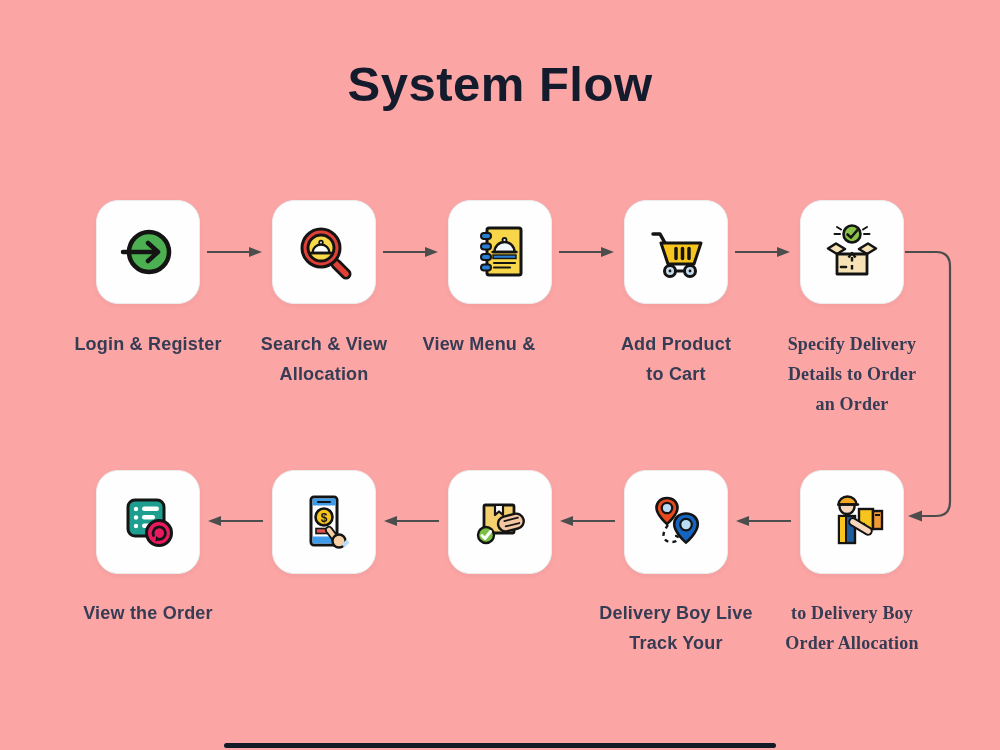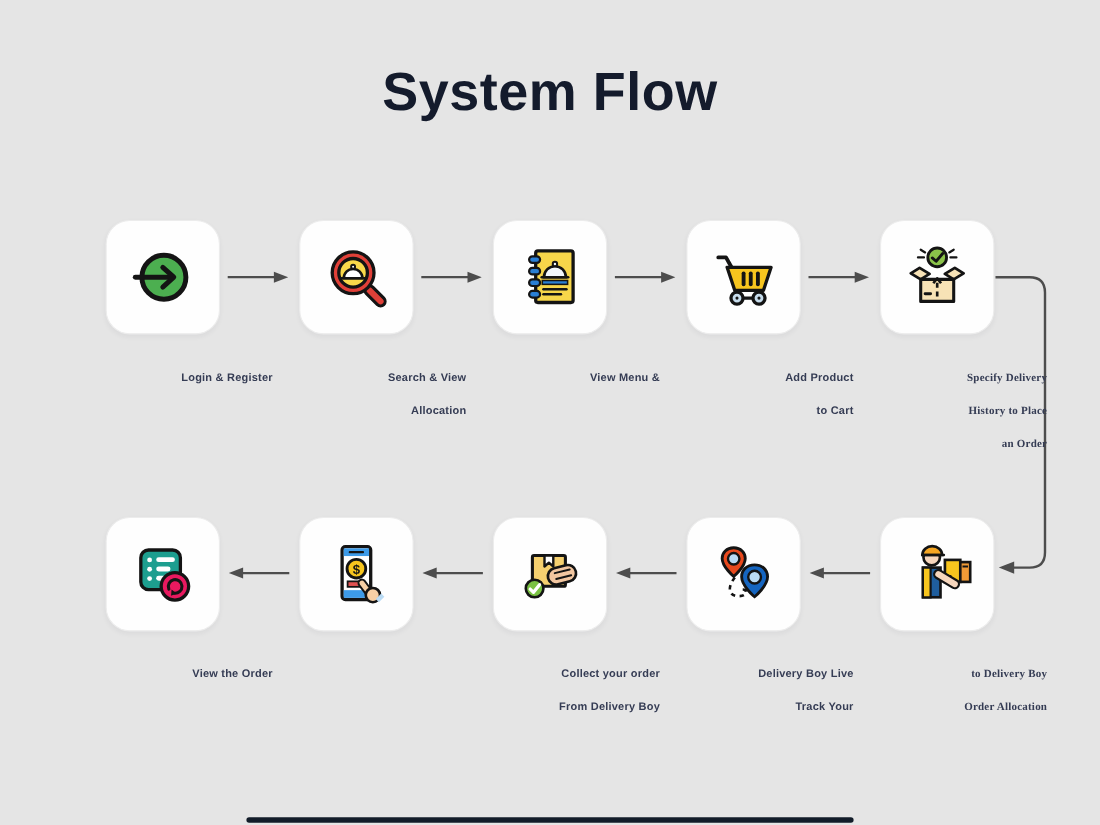--- a/index.html
+++ b/index.html
@@ -3,54 +3,54 @@
 <meta charset="utf-8">
 <style>
   * { margin: 0; padding: 0; box-sizing: border-box; }
   html, body { width: 1000px; height: 750px; }
   body {
     font-family: "Liberation Sans", "DejaVu Sans", sans-serif;
     background: #ffffff;
     position: relative;
     overflow: hidden;
   }
-  .page { position: absolute; inset: 0; background: #e5e5e5; }
+  .page { position: absolute; inset: 0; background: #fca5a5; }
   .title {
     position: absolute; top: 56px; left: 0; width: 1000px;
     text-align: center;
     font-size: 49px; font-weight: 800; letter-spacing: 0.5px;
     color: #141b2c;
   }
   .card {
     position: absolute; width: 104px; height: 104px;
     background: #fefefe;
     border: 1px solid #ececec;
     border-radius: 22px;
     box-shadow: 0 2px 5px rgba(40,40,60,0.05);
     display: flex; align-items: center; justify-content: center;
   }
   .card svg { width: 66px; height: 66px; display: block; }
   .label {
     position: absolute; width: 200px;
-    text-align: right;
-    font-size: 10px; font-weight: 700; letter-spacing: 0.2px;
+    text-align: center;
+    font-size: 18px; font-weight: 700; letter-spacing: 0.2px;
     color: #353c54;
   }
   .label .ln { height: 30px; line-height: 30px; }
   .arrow { position: absolute; width: 56px; height: 12px; }
   .overlay { position: absolute; left: 0; top: 0; width: 1000px; height: 750px; pointer-events: none; }
   .home-indicator {
     position: absolute; bottom: 2px; left: 50%; transform: translateX(-50%);
     width: 552px; height: 5px; border-radius: 3px; background: #121c29;
   }
   
   .r1 { top: 200px; } .r2 { top: 470px; }
   .c1 { left: 96px; } .c2 { left: 272px; } .c3 { left: 448px; } .c4 { left: 624px; } .c5 { left: 800px; }
   .lbl-r1 { top: 329px; } .lbl-r2 { top: 598px; }
-  .lc1 { left: 48px; } .lc2 { left: 224px; } .lc3 { left: 400px; } .lc4 { left: 576px; } .lc5 { left: 752px; font-family: Liberation Serif, serif; }
+  .lc1 { left: 48px; } .lc2 { left: 224px; } .lc3 { left: 379px; } .lc4 { left: 576px; } .lc5 { left: 752px; font-family: Liberation Serif, serif; }
   .ar1 { top: 246px; } .ar2 { top: 515px; }
   .ax1 { left: 206px; } .ax2 { left: 382px; } .ax3 { left: 558px; } .ax4 { left: 734px; }
   .bx1 { left: 208px; } .bx2 { left: 384px; } .bx3 { left: 560px; } .bx4 { left: 736px; }
 </style>
 </head>
 <body>
 
 <div class="page">
 
   <div class="title">System Flow</div>
@@ -247,36 +247,32 @@
   </div>
   <div class="label lbl-r1 lc3">
     <div class="ln">View Menu &amp;</div>
   </div>
   <div class="label lbl-r1 lc4">
     <div class="ln">Add Product</div>
     <div class="ln">to Cart</div>
   </div>
   <div class="label lbl-r1 lc5">
     <div class="ln">Specify Delivery</div>
-    <div class="ln">History to Place</div>
+    <div class="ln">Details to Order</div>
     <div class="ln">an Order</div>
   </div>
 
   <div class="label lbl-r2 lc5">
     <div class="ln">to Delivery Boy</div>
     <div class="ln">Order Allocation</div>
   </div>
   <div class="label lbl-r2 lc4">
     <div class="ln">Delivery Boy Live</div>
     <div class="ln">Track Your</div>
   </div>
-  <div class="label lbl-r2 lc3">
-    <div class="ln">Collect your order</div>
-    <div class="ln">From Delivery Boy</div>
-  </div>
   <div class="label lbl-r2 lc2">
     <div class="ln"></div>
   </div>
   <div class="label lbl-r2 lc1">
     <div class="ln">View the Order</div>
   </div>
 
   <div class="home-indicator"></div>
 </div>
 

